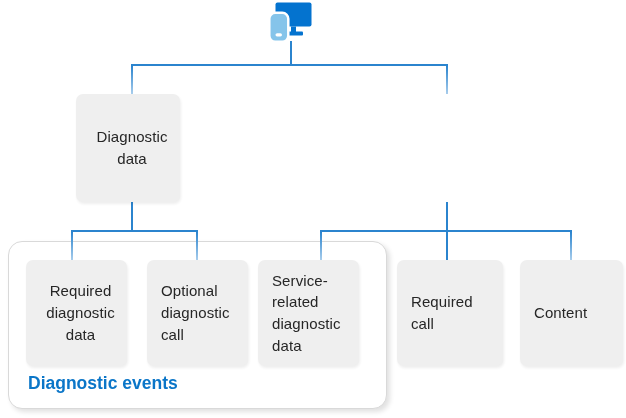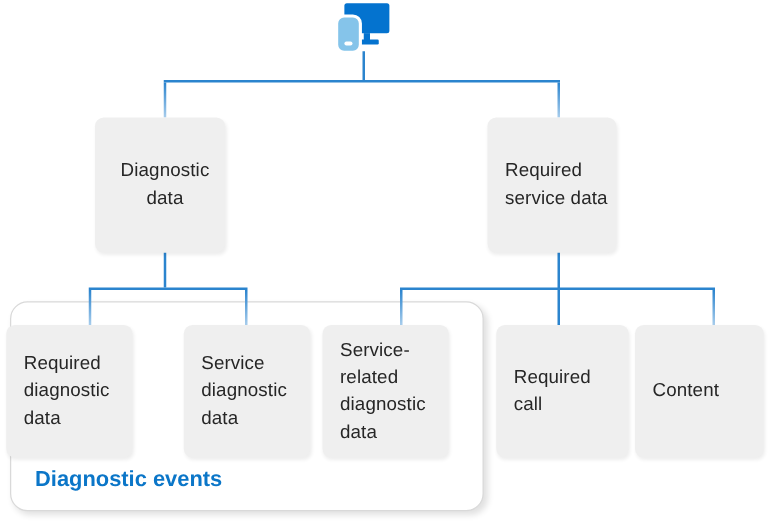--- a/index.html
+++ b/index.html
@@ -87,33 +87,30 @@
   <div class="ln fade" style="left:196px;top:232px;width:2px;height:28px;"></div>
 
   <div class="ln" style="left:446px;top:202px;width:2px;height:58px;"></div>
   <div class="ln" style="left:320px;top:230px;width:252px;height:2px;"></div>
   <div class="ln fade" style="left:320px;top:232px;width:2px;height:28px;"></div>
   <div class="ln fade" style="left:570px;top:232px;width:2px;height:28px;"></div>
 
   <div class="node" style="left:76px;top:94px;width:104px;height:108px;text-align:center;">
     <span class="node-label">Diagnostic data</span>
   </div>
-  <div class="node" style="left:390px;top:94px;width:103px;height:108px;">
-    <span class="node-label">Required service data</span>
-  </div>
 
-  <div class="node" style="left:5px;top:260px;width:101px;height:106px;">
+  <div class="node" style="left:26px;top:260px;width:101px;height:106px;text-align:center;">
     <span class="node-label">Required diagnostic data</span>
   </div>
   <div class="node" style="left:147px;top:260px;width:101px;height:106px;">
-    <span class="node-label">Service diagnostic data</span>
+    <span class="node-label">Optional diagnostic call</span>
   </div>
   <div class="node" style="left:258px;top:260px;width:101px;height:106px;">
     <span class="node-label">Service-related diagnostic data</span>
   </div>
   <div class="node" style="left:397px;top:260px;width:106px;height:106px;">
     <span class="node-label">Required call</span>
   </div>
-  <div class="node" style="left:508px;top:260px;width:103px;height:106px;">
+  <div class="node" style="left:520px;top:260px;width:103px;height:106px;">
     <span class="node-label">Content</span>
   </div>
 
 </div>
 
 </body></html>

